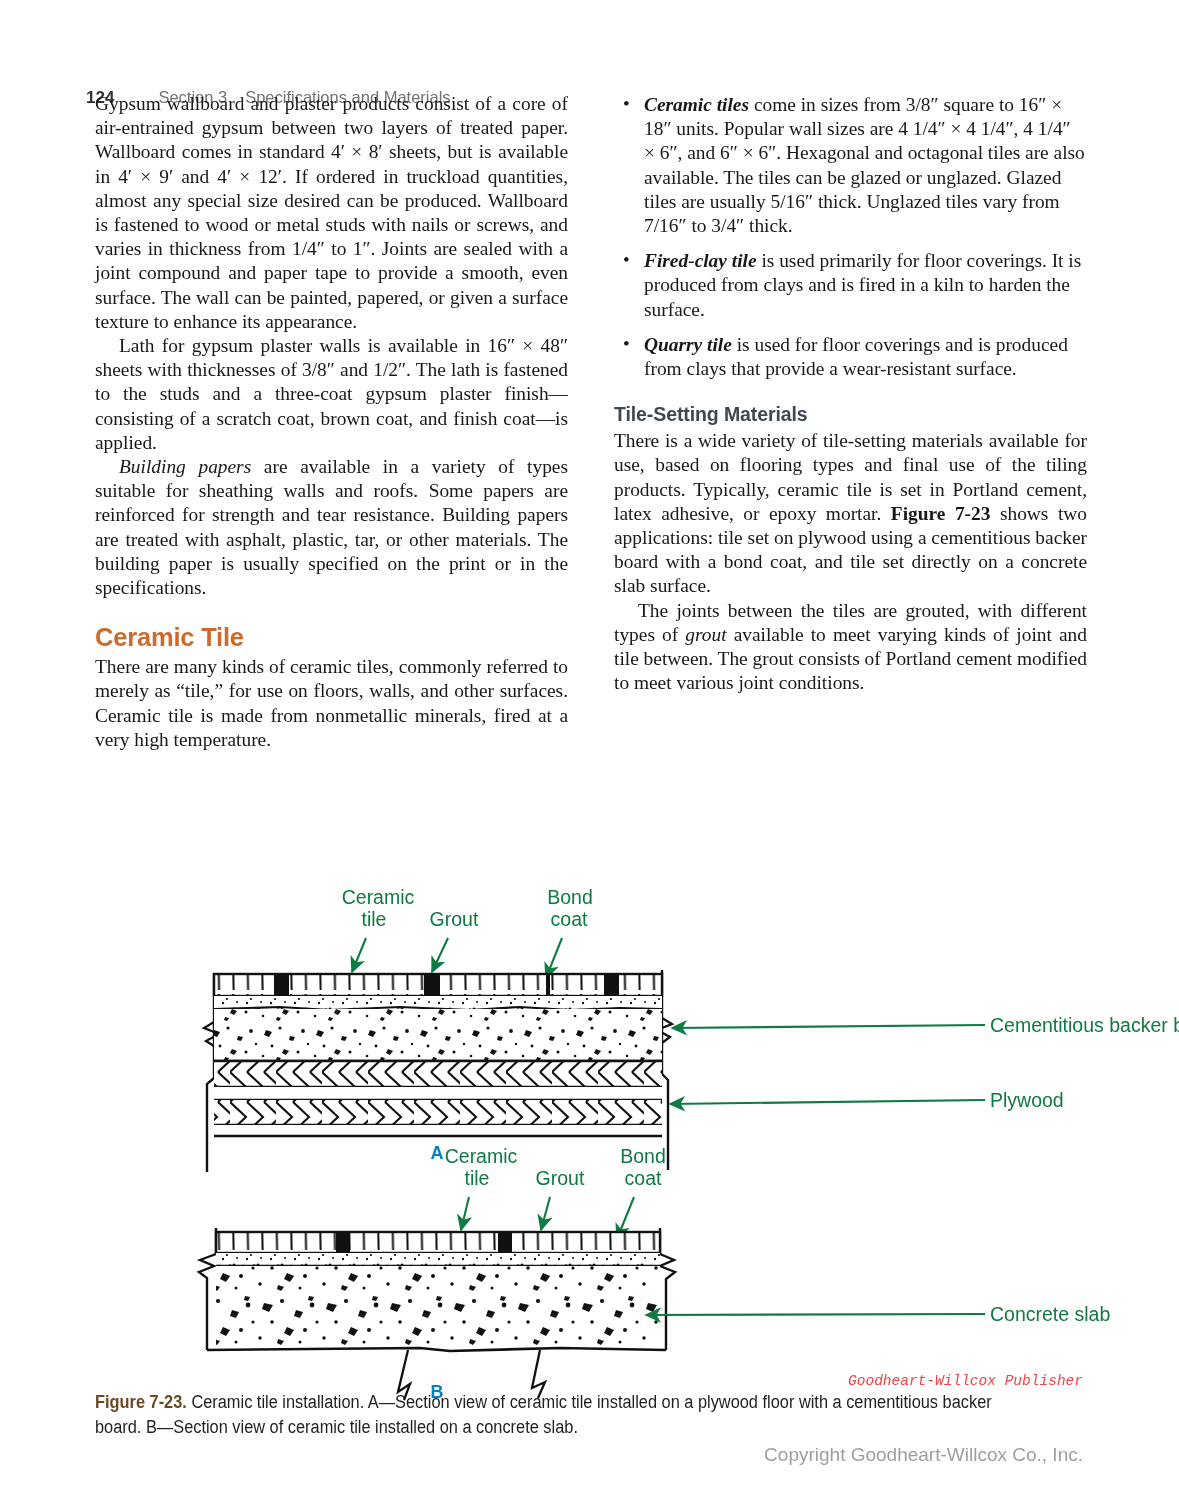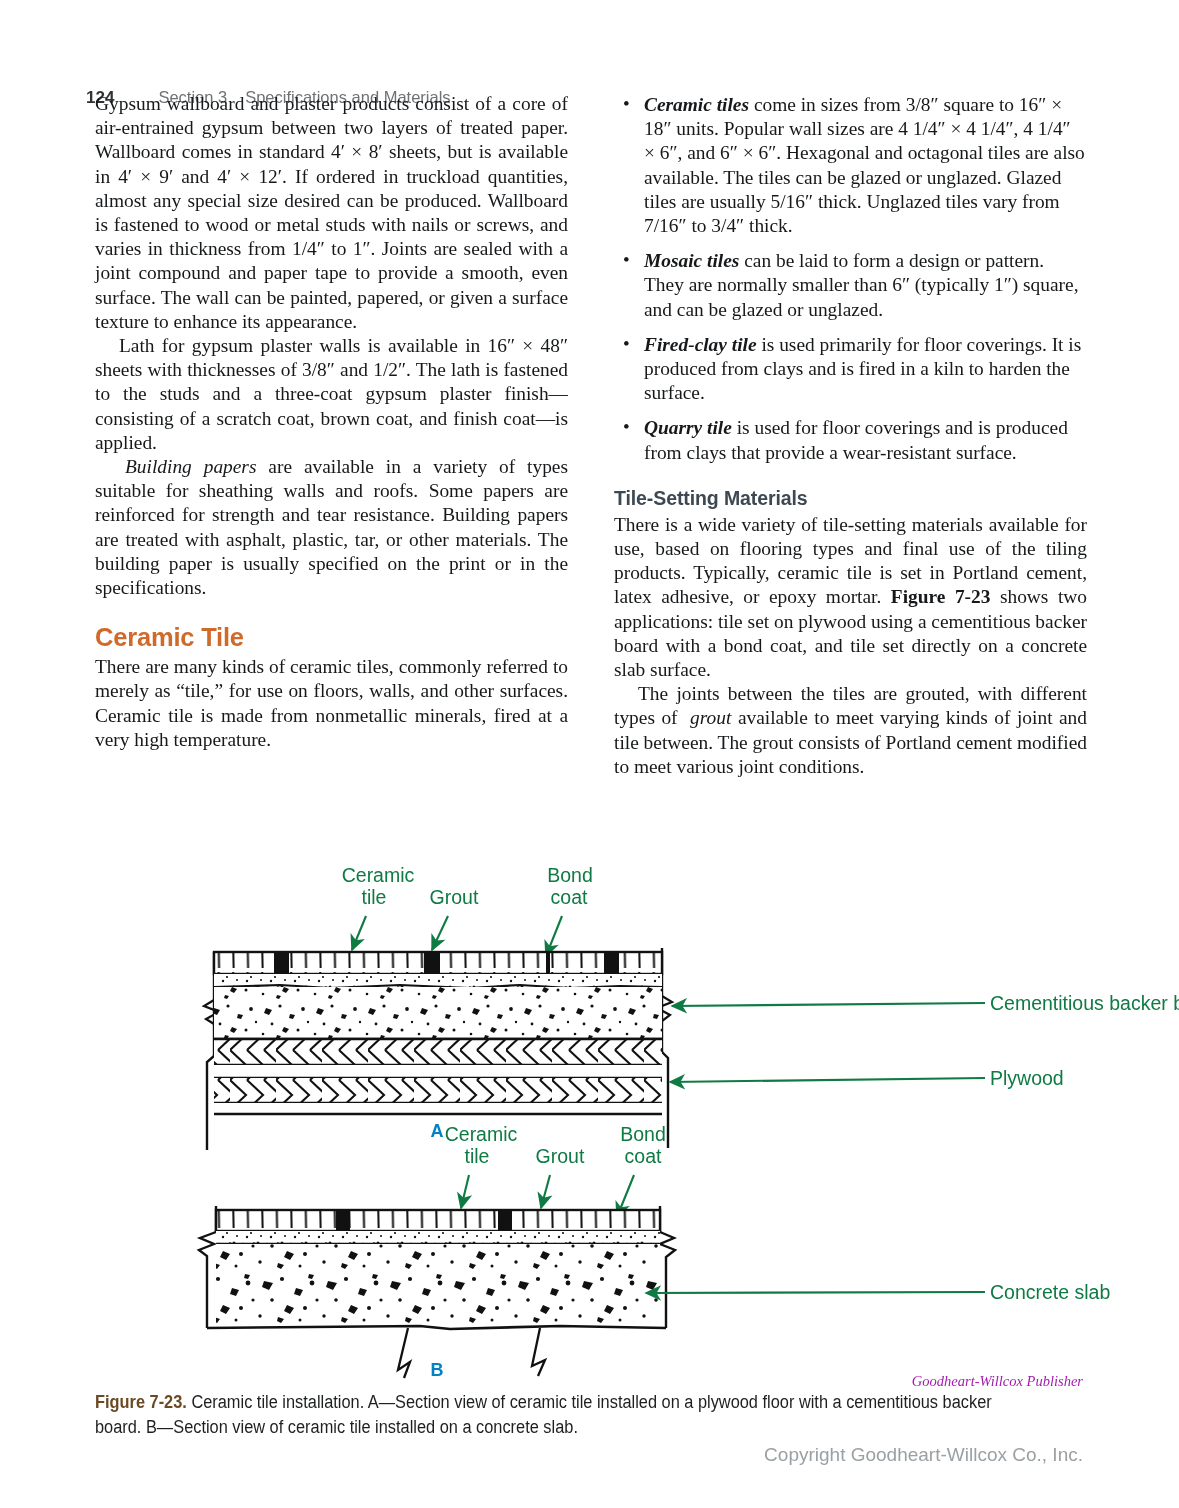--- a/index.html
+++ b/index.html
@@ -74,21 +74,20 @@
     text-align: justify;
     text-justify: inter-word;
     hyphens: none;
   }
   p.body.indent { text-indent: 24px; }
   p.body + p.body { margin-top: 0; }
   .sec-spacer { height: 23px; }
 
   em.term {
     font-style: italic;
-    margin-left: 6px;
   }
   b.figref { font-weight: bold; }
 
   ul.bullets {
     margin: 1px;
     padding: 0;
     list-style: none;
   }
   ul.bullets li {
     position: relative;
@@ -107,35 +106,35 @@
   }
   ul.bullets li .lead {
     font-style: italic;
     font-weight: bold;
   }
 
   
   .figure {
     position: absolute;
     left: 0;
-    top: 840px;
+    top: 862px;
     width: 1179px;
     height: 560px;
   }
   .fig-svg { display: block; }
 
   
   .credit {
     position: absolute;
     right: 96px;
     top: 1373px;
-    font-family: Liberation Serif, serif;
+    font-family: Liberation Mono, monospace;
     font-style: italic;
     font-size: 14.5px;
-    color: #a21caf;
+    color: #ef4444;
   }
   .caption {
     position: absolute;
     left: 95px;
     top: 1390px;
     width: 990px;
     font-family: "Liberation Sans", sans-serif;
     font-size: 17.6px;
     line-height: 25px;
     color: #1d1f21;
@@ -171,21 +170,20 @@
     <p class="body indent">Lath for gypsum plaster walls is available in 16″ × 48″ sheets with thicknesses of 3/8″ and 1/2″. The lath is fastened to the studs and a three-coat gypsum plaster finish—consisting of a scratch coat, brown coat, and finish coat—is applied.</p>
     <p class="body indent"><em class="term">Building papers</em><span> are available in a variety of types suitable for sheathing walls and roofs. Some papers are reinforced for strength and tear resistance. Building papers are treated with asphalt, plastic, tar, or other materials. The building paper is usually specified on the print or in the specifications.</span></p>
     <div class="sec-spacer"></div>
     <h2 class="sec-head">Ceramic Tile</h2>
     <p class="body">There are many kinds of ceramic tiles, commonly referred to merely as “tile,” for use on floors, walls, and other surfaces. Ceramic tile is made from nonmetallic minerals, fired at a very high temperature.</p>
   </div>
 
   <div class="col col-right">
     <ul class="bullets">
       <li><span class="lead">Ceramic tiles</span><span> come in sizes from 3/8″ square to 16″ × 18″ units. Popular wall sizes are 4 1/4″ × 4 1/4″, 4 1/4″ × 6″, and 6″ × 6″. Hexagonal and octagonal tiles are also available. The tiles can be glazed or unglazed. Glazed tiles are usually 5/16″ thick. Unglazed tiles vary from 7/16″ to 3/4″ thick.</span></li>
-      <li><span class="lead">Mosaic tiles</span><span> can be laid to form a design or pattern. They are normally smaller than 6″ (typically 1″) square, and can be glazed or unglazed.</span></li>
       <li><span class="lead">Fired-clay tile</span><span> is used primarily for floor coverings. It is produced from clays and is fired in a kiln to harden the surface.</span></li>
       <li><span class="lead">Quarry tile</span><span> is used for floor coverings and is produced from clays that provide a wear-resistant surface.</span></li>
     </ul>
 
     <h3 class="sub-head">Tile-Setting Materials</h3>
     <p class="body"><span>There is a wide variety of tile-setting materials available for use, based on flooring types and final use of the tiling products. Typically, ceramic tile is set in Portland cement, latex adhesive, or epoxy mortar. </span><b class="figref">Figure 7-23</b><span> shows two applications: tile set on plywood using a cementitious backer board with a bond coat, and tile set directly on a concrete slab surface.</span></p>
     <p class="body indent"><span>The joints between the tiles are grouted, with different types of </span><em class="term">grout</em><span> available to meet varying kinds of joint and tile between. The grout consists of Portland cement modified to meet various joint conditions.</span></p>
   </div>
 
   <div class="figure">

